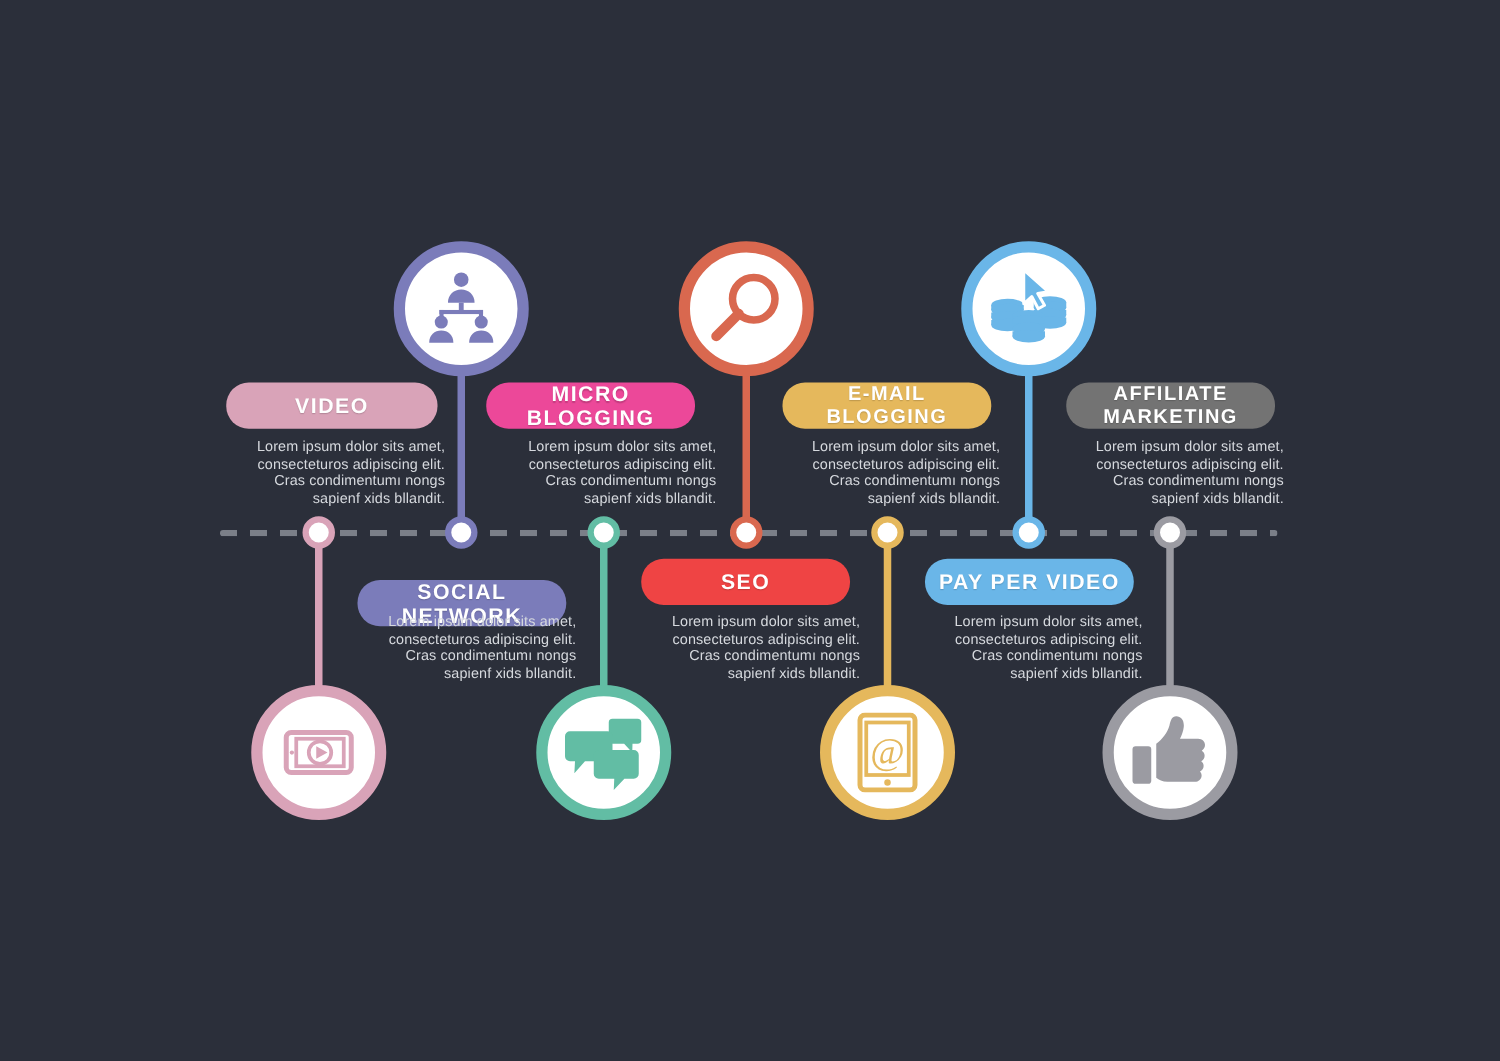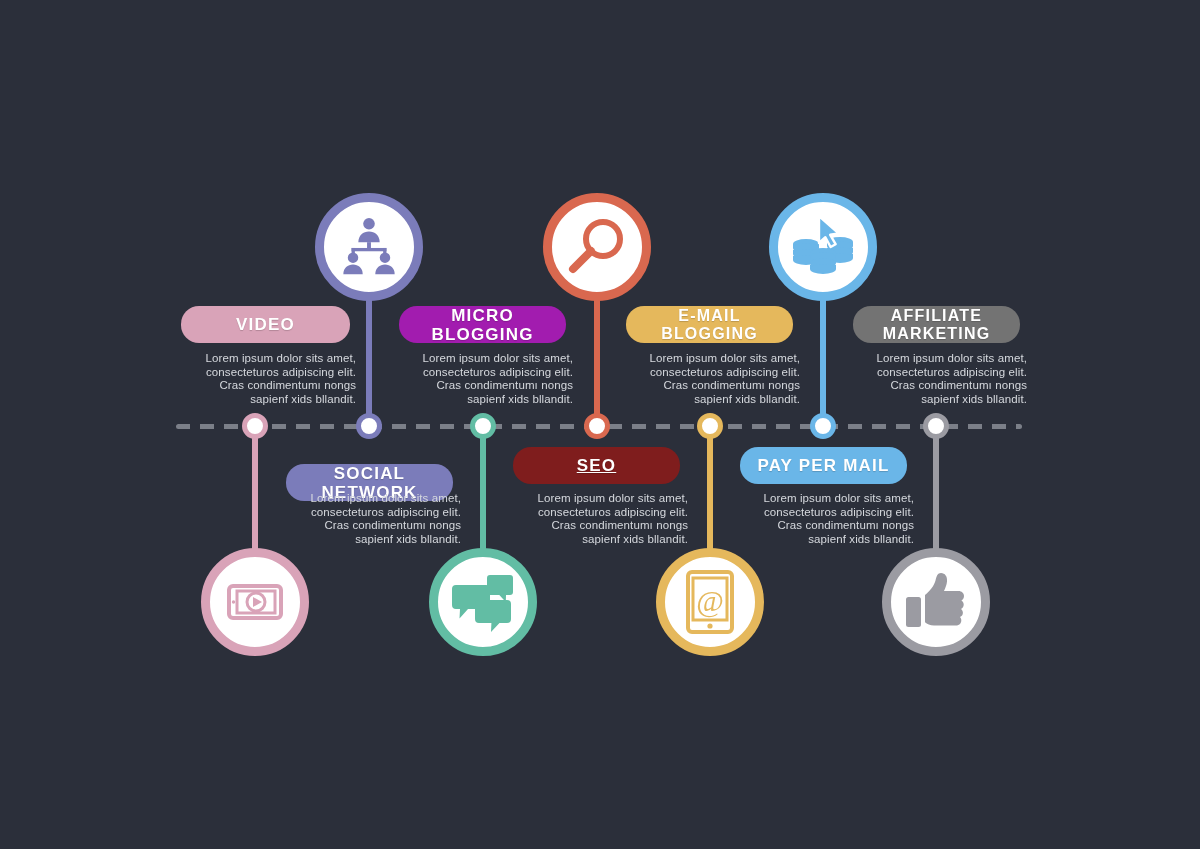--- a/index.html
+++ b/index.html
@@ -119,38 +119,38 @@
       <div class="bubble" style="left: 429px; top: 548px; border: 9px solid rgb(98, 189, 164);">
         <span>
           <svg width="66" height="62" viewBox="0 0 66 62" aria-hidden="true">
         <path d="M40 4h20a3 3 0 0 1 3 3v14a3 3 0 0 1-3 3h-4l-.2 7-6.5-7H40a3 3 0 0 1-3-3V7a3 3 0 0 1 3-3z" fill="#62bda4"></path>
         <path d="M6 14h30a4 4 0 0 1 4 4v16a4 4 0 0 1-4 4H18l-8.5 9.5L10 38H6a4 4 0 0 1-4-4V18a4 4 0 0 1 4-4z" fill="#62bda4"></path>
         <path d="M29 29h28a4 4 0 0 1 4 4v15a4 4 0 0 1-4 4h-7.5L41 61l.4-9H29a4 4 0 0 1-4-4V33a4 4 0 0 1 4-4z" fill="#62bda4"></path>
       </svg>
         </span>
       </div>
       <div class="node" style="left: 470px; top: 413px; border: 5px solid rgb(98, 189, 164);"></div>
-      <div class="pill" style="left: 399px; top: 306px; width: 167px; height: 37px; background: #a21caf; white-space: pre-line;">MICRO BLOGGING</div>
+      <div class="pill" style="left: 389px; top: 306px; width: 167px; height: 37px; background: #ec4899; white-space: pre-line;">MICRO BLOGGING</div>
       <div class="copy" style="left: 392px; top: 352px; width: 181px;">
         <div>Lorem ipsum dolor sits amet,</div>
         <div>consecteturos adipiscing elit.</div>
         <div>Cras condimentumı nongs</div>
         <div>sapienf xids bllandit.</div>
       </div>
       <div class="stem" style="background: rgb(217, 104, 79); left: 594px; top: 295px; height: 131px;"></div>
       <div class="bubble" style="left: 543px; top: 193px; border: 9px solid rgb(217, 104, 79);">
         <span>
           <svg width="64" height="64" viewBox="0 0 64 64" aria-hidden="true">
         <circle cx="38" cy="24" r="17" fill="none" stroke="#d9684f" stroke-width="6"></circle>
         <line x1="26" y1="36" x2="8" y2="54" stroke="#d9684f" stroke-width="8" stroke-linecap="round"></line>
       </svg>
         </span>
       </div>
       <div class="node" style="left: 584px; top: 413px; border: 5px solid rgb(217, 104, 79);"></div>
-      <div class="pill" style="left: 513px; top: 447px; width: 167px; height: 37px; background: #7f1d1d; white-space: pre-line; text-decoration: underline;">SEO</div>
+      <div class="pill" style="left: 513px; top: 447px; width: 167px; height: 37px; background: #ef4444; white-space: pre-line;">SEO</div>
       <div class="copy" style="left: 507px; top: 492px; width: 181px;">
         <div>Lorem ipsum dolor sits amet,</div>
         <div>consecteturos adipiscing elit.</div>
         <div>Cras condimentumı nongs</div>
         <div>sapienf xids bllandit.</div>
       </div>
       <div class="stem" style="background: rgb(229, 184, 92); left: 707px; top: 426px; height: 128px;"></div>
       <div class="bubble" style="left: 656px; top: 548px; border: 9px solid rgb(229, 184, 92);">
         <span>
           <svg width="56" height="64" viewBox="0 0 56 64" aria-hidden="true">
@@ -195,21 +195,21 @@
           <rect x="19" y="43" width="26" height="4"></rect>
               <ellipse cx="32" cy="47" rx="13" ry="5"></ellipse>
           <rect x="19" y="49" width="26" height="4"></rect>
               <ellipse cx="32" cy="53" rx="13" ry="5"></ellipse>
         </g>
         <path d="M28 0 L28 27 L34.4 21.2 L39.6 31 L44.6 28.2 L39.2 18.8 L47.6 17.4 Z" fill="#6ab6e8" stroke="#ffffff" stroke-width="2.4" stroke-linejoin="round"></path>
       </svg>
         </span>
       </div>
       <div class="node" style="left: 810px; top: 413px; border: 5px solid rgb(106, 182, 232);"></div>
-      <div class="pill" style="left: 740px; top: 447px; width: 167px; height: 37px; background: rgb(106, 182, 232); white-space: pre-line;">PAY PER MAIL</div>
+      <div class="pill" style="left: 740px; top: 447px; width: 167px; height: 37px; background: rgb(106, 182, 232); white-space: pre-line;">PAY PER VIDEO</div>
       <div class="copy" style="left: 733px; top: 492px; width: 181px;">
         <div>Lorem ipsum dolor sits amet,</div>
         <div>consecteturos adipiscing elit.</div>
         <div>Cras condimentumı nongs</div>
         <div>sapienf xids bllandit.</div>
       </div>
       <div class="stem" style="background: rgb(155, 155, 162); left: 933px; top: 426px; height: 128px;"></div>
       <div class="bubble" style="left: 882px; top: 548px; border: 9px solid rgb(155, 155, 162);">
         <span>
           <svg width="64" height="62" viewBox="0 0 64 62" aria-hidden="true">

